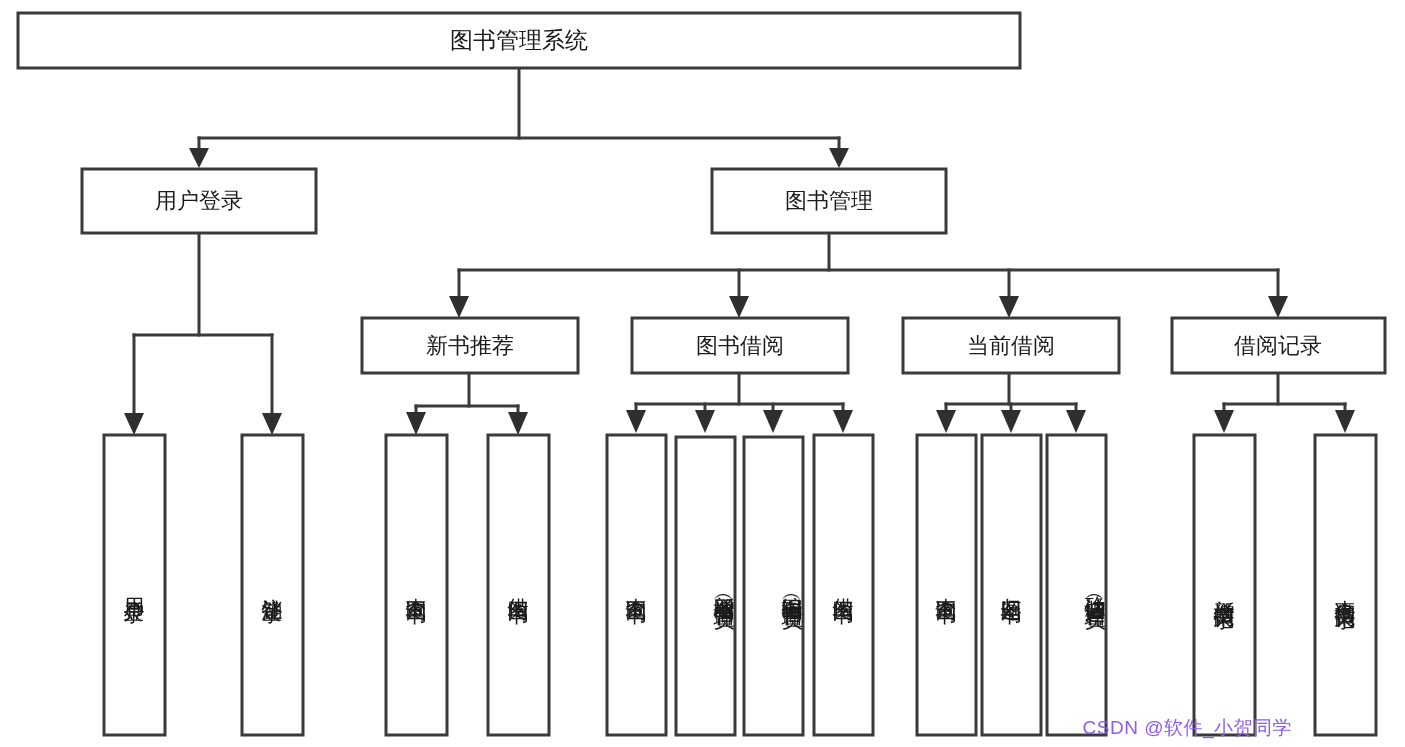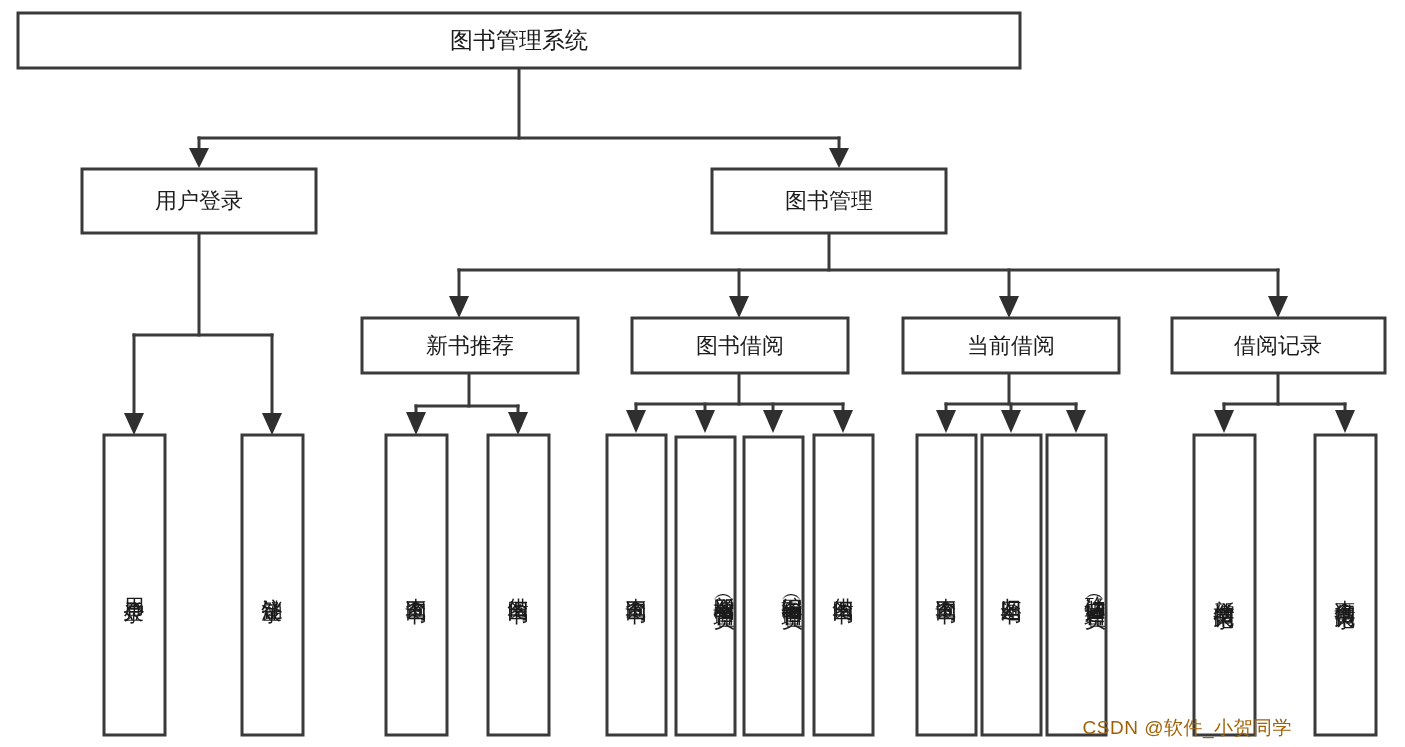--- a/index.html
+++ b/index.html
@@ -63,21 +63,21 @@
     white-space: nowrap;
     pointer-events: none;
     text-align: center;
   }
   .watermark {
     position: absolute;
     right: 12px;
     bottom: 6px;
     font-family: "Liberation Sans", "DejaVu Sans", sans-serif;
     font-size: 19px;
-    color: #a16207;
+    color: #8b5cf6;
     letter-spacing: 0.5px;
     white-space: nowrap;
   }
 </style>
 </head>
 <body>
 
 <div id="diagram-root">
 
   <svg class="diagram-canvas" viewBox="0 0 1405 747">

